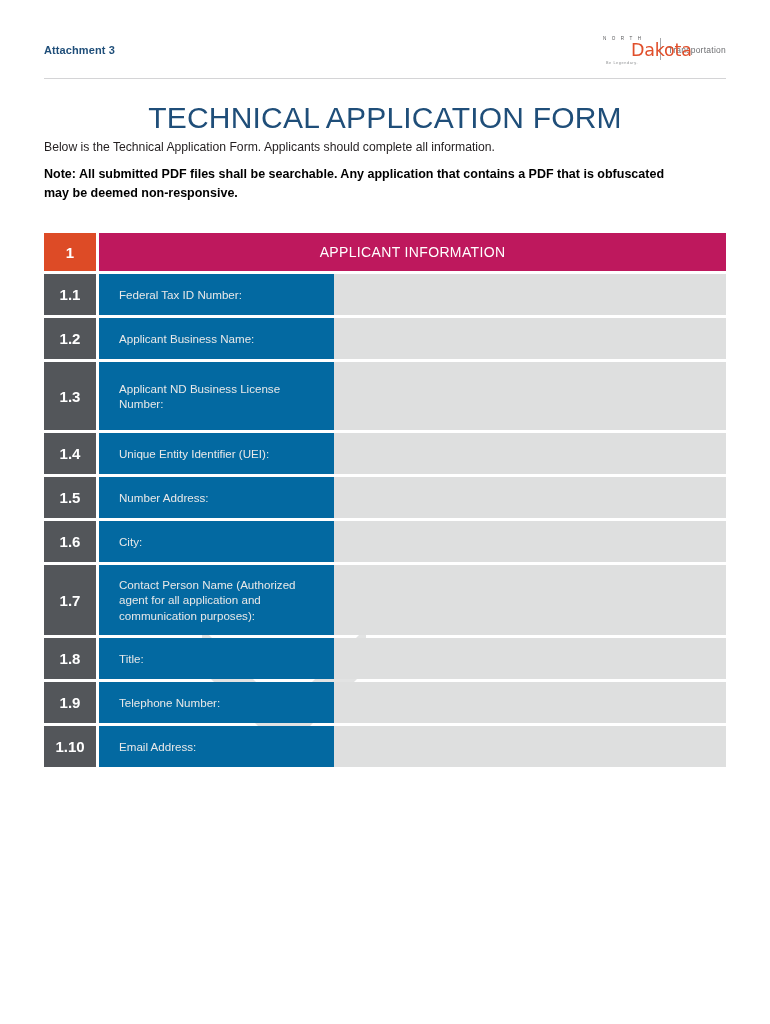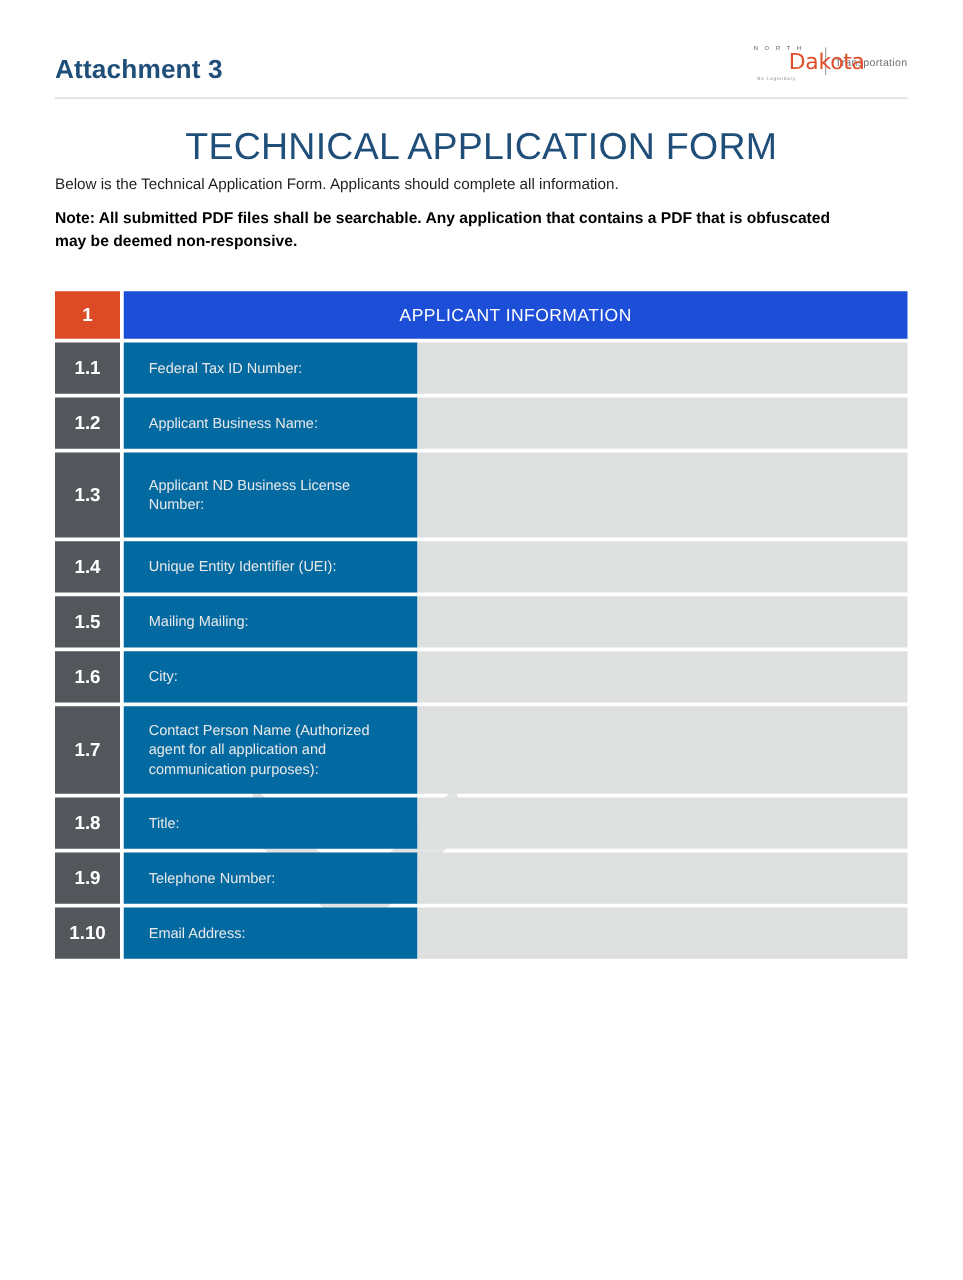--- a/index.html
+++ b/index.html
@@ -28,21 +28,21 @@
     position: absolute;
     left: 44px;
     top: 36px;
     width: 682px;
     height: 40px;
   }
   .attachment-label {
     position: absolute;
     left: 0;
     top: 8px;
-    font-size: 21px;
+    font-size: 11px;
     font-weight: bold;
     color: #1f4e79;
     letter-spacing: 0.1px;
   }
 
   
   .logo {
     position: absolute;
     right: 0;
     top: 0;
@@ -178,21 +178,21 @@
   .cell-num {
     background: #53565a;
   }
 
   .gap {
     flex: 0 0 3px;
   }
 
   .hdr-title {
     flex: 1 1 auto;
-    background: #1d4ed8;
+    background: #be185d;
     color: #ffffff;
     display: flex;
     align-items: center;
     justify-content: center;
     font-size: 14px;
     letter-spacing: 0.35px;
   }
 
   .cell-label {
     flex: 0 0 235px;
@@ -299,21 +299,21 @@
       <div class="gap"></div>
       <div class="cell-label">Unique Entity Identifier (UEI):</div>
       <div class="cell-input-wrap">
         <input class="cell-input" type="text" value="" style="">
       </div>
     </div>
 
     <div class="trow h-40">
       <div class="cell-num">1.5</div>
       <div class="gap"></div>
-      <div class="cell-label">Mailing Mailing:</div>
+      <div class="cell-label">Number Address:</div>
       <div class="cell-input-wrap">
         <input class="cell-input" type="text" value="" style="">
       </div>
     </div>
 
     <div class="trow h-40">
       <div class="cell-num">1.6</div>
       <div class="gap"></div>
       <div class="cell-label">City:</div>
       <div class="cell-input-wrap">

